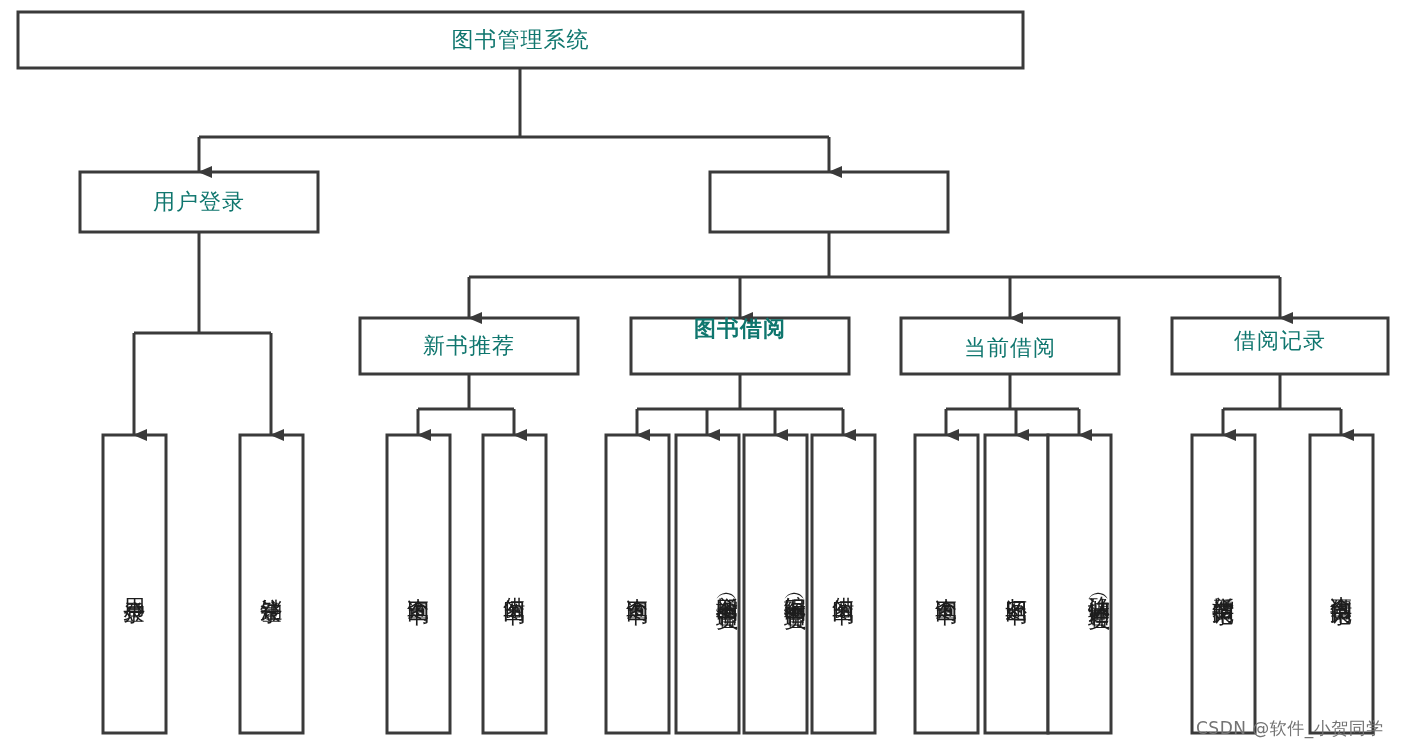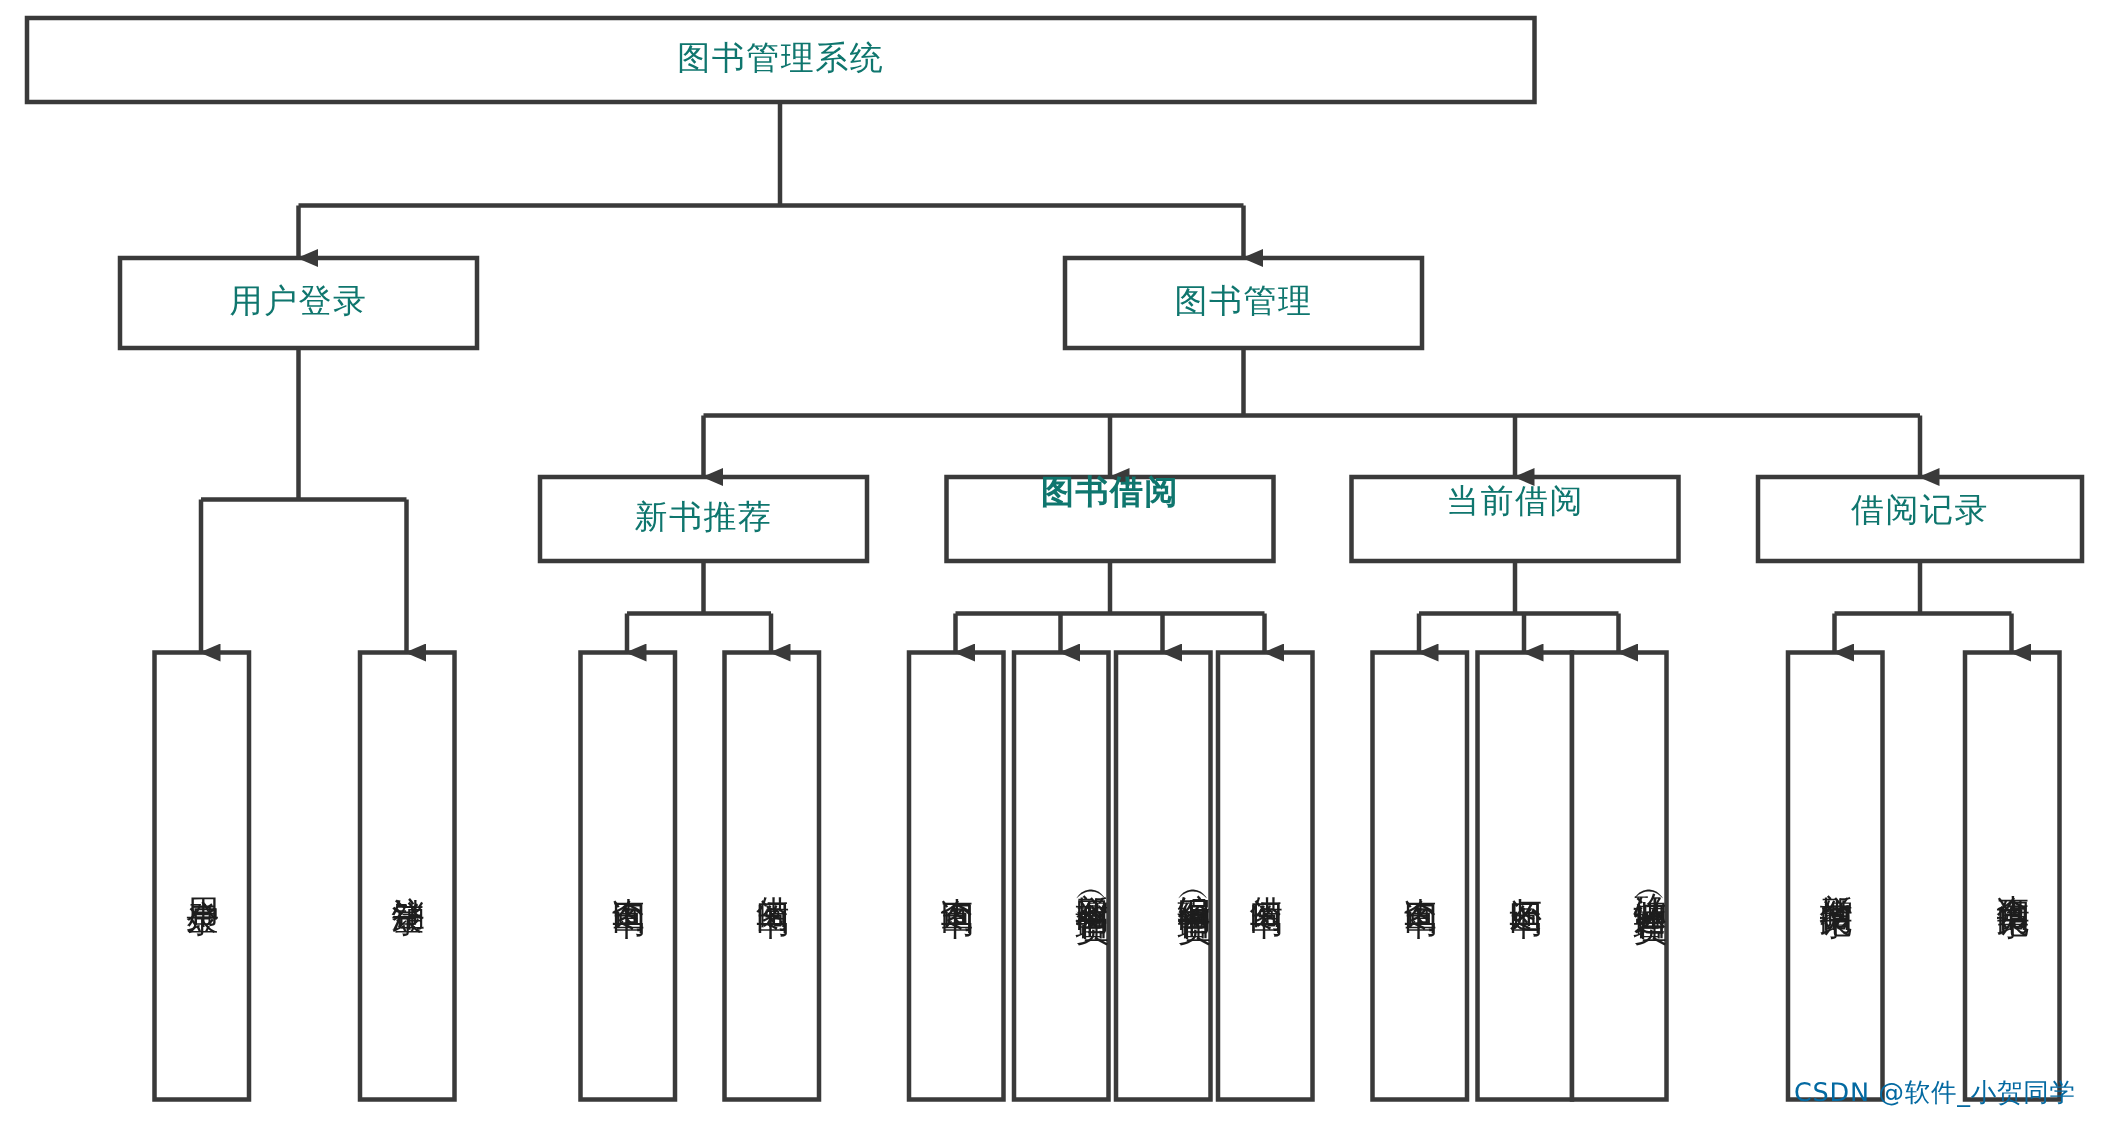--- a/index.html
+++ b/index.html
@@ -65,21 +65,21 @@
     font-size: 22px;
     line-height: 1.06;
     writing-mode: vertical-rl;
     text-orientation: upright;
     letter-spacing: 2px;
     white-space: nowrap;
     pointer-events: none;
   }
   .watermark {
     position: absolute;
-    color: #0369a1;
+    color: #737373;
     font-size: 17px;
     letter-spacing: 0.5px;
     white-space: nowrap;
     pointer-events: none;
   }
 </style>
 </head>
 <body>
 
 <div id="diagram-root">
@@ -156,25 +156,24 @@
 
     <path class="connector" d="M 1280 374 L 1280 409"></path>
     <path class="connector" d="M 1223 409 L 1341 409"></path>
     <path class="connector" d="M 1223 409 L 1223 435" marker-end="url(#arrow)"></path>
     <path class="connector" d="M 1341 409 L 1341 435" marker-end="url(#arrow)"></path>
   </svg>
 
   <div class="node-label" style="left:18px; top:12px; width:1005px; height:56px;">图书管理系统</div>
 
   <div class="node-label" style="left:80px; top:172px; width:238px; height:60px;">用户登录</div>
-  <div class="node-label" style="left:710px; top:172px; width:238px; height:60px;">图书管理</div>
 
   <div class="node-label" style="left:360px; top:318px; width:218px; height:56px;">新书推荐</div>
   <div class="node-label" style="left:631px; top:305px; width:218px; height:48px;font-weight:bold;">图书借阅</div>
-  <div class="node-label" style="left:901px; top:315px; width:218px; height:40px;">当前借阅</div>
+  <div class="node-label" style="left:901px; top:328px; width:218px; height:40px;">当前借阅</div>
   <div class="node-label" style="left:1172px; top:318px; width:216px; height:46px;">借阅记录</div>
 
   <div class="leaf-label" style="left:103px; top:435px; width:63px; height:298px;">用户登录</div>
   <div class="leaf-label" style="left:240px; top:435px; width:63px; height:298px;">注销登录</div>
 
   <div class="leaf-label" style="left:387px; top:435px; width:63px; height:298px;">查询图书</div>
   <div class="leaf-label" style="left:483px; top:435px; width:63px; height:298px;">借阅图书</div>
 
   <div class="leaf-label" style="left:606px; top:435px; width:63px; height:298px;">查询图书</div>
   <div class="leaf-label" style="left:676px; top:435px; width:63px; height:298px; align-items:flex-start; padding-top:6px; box-sizing:border-box;">新增图书（管理员）</div>

